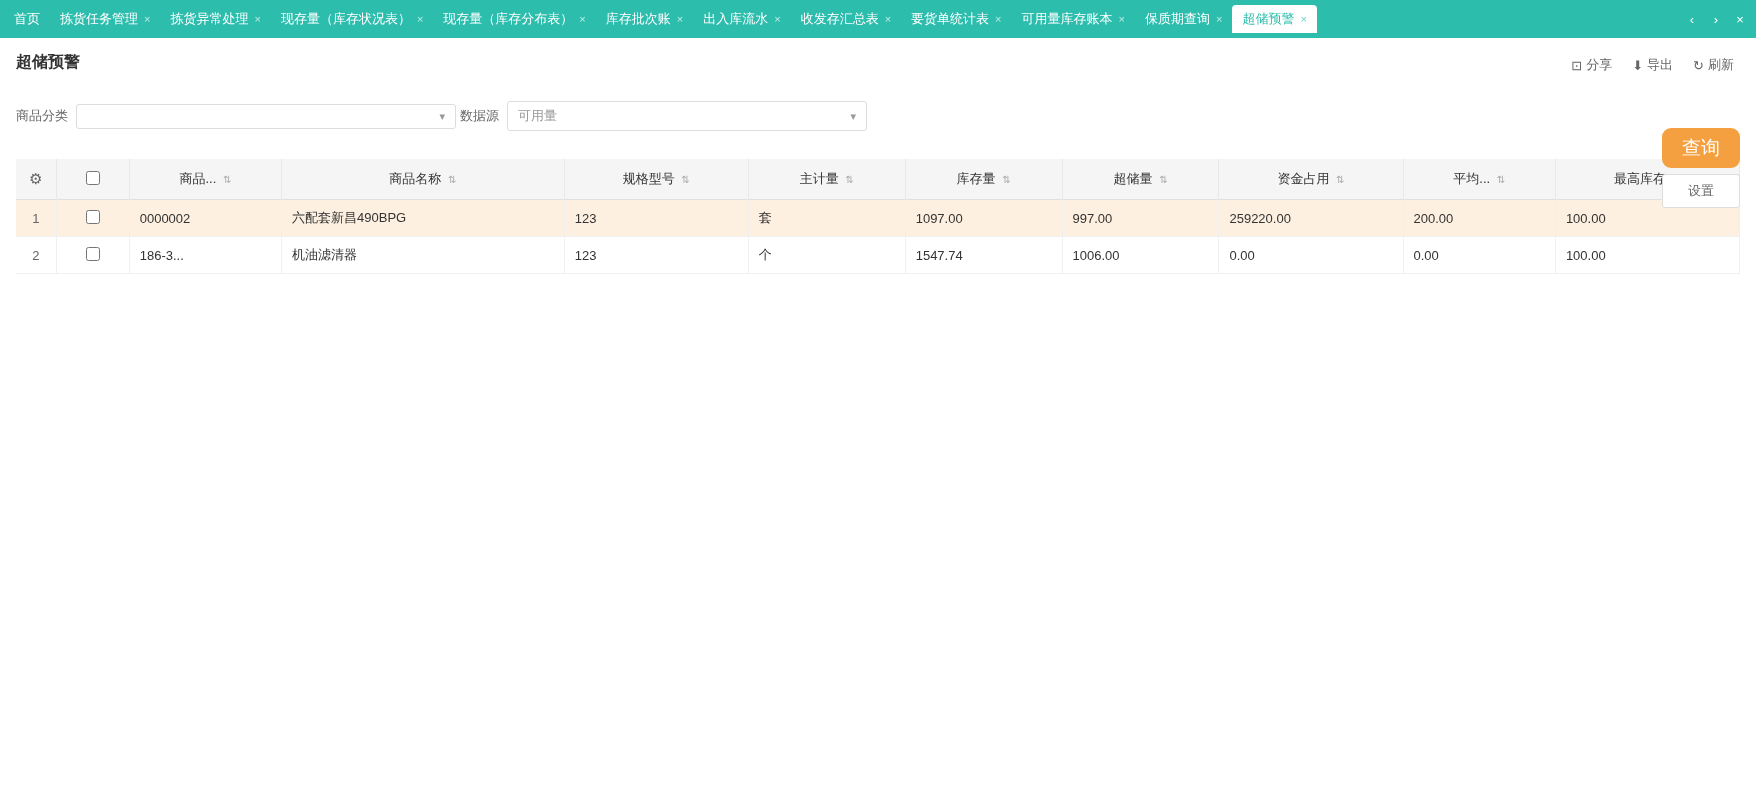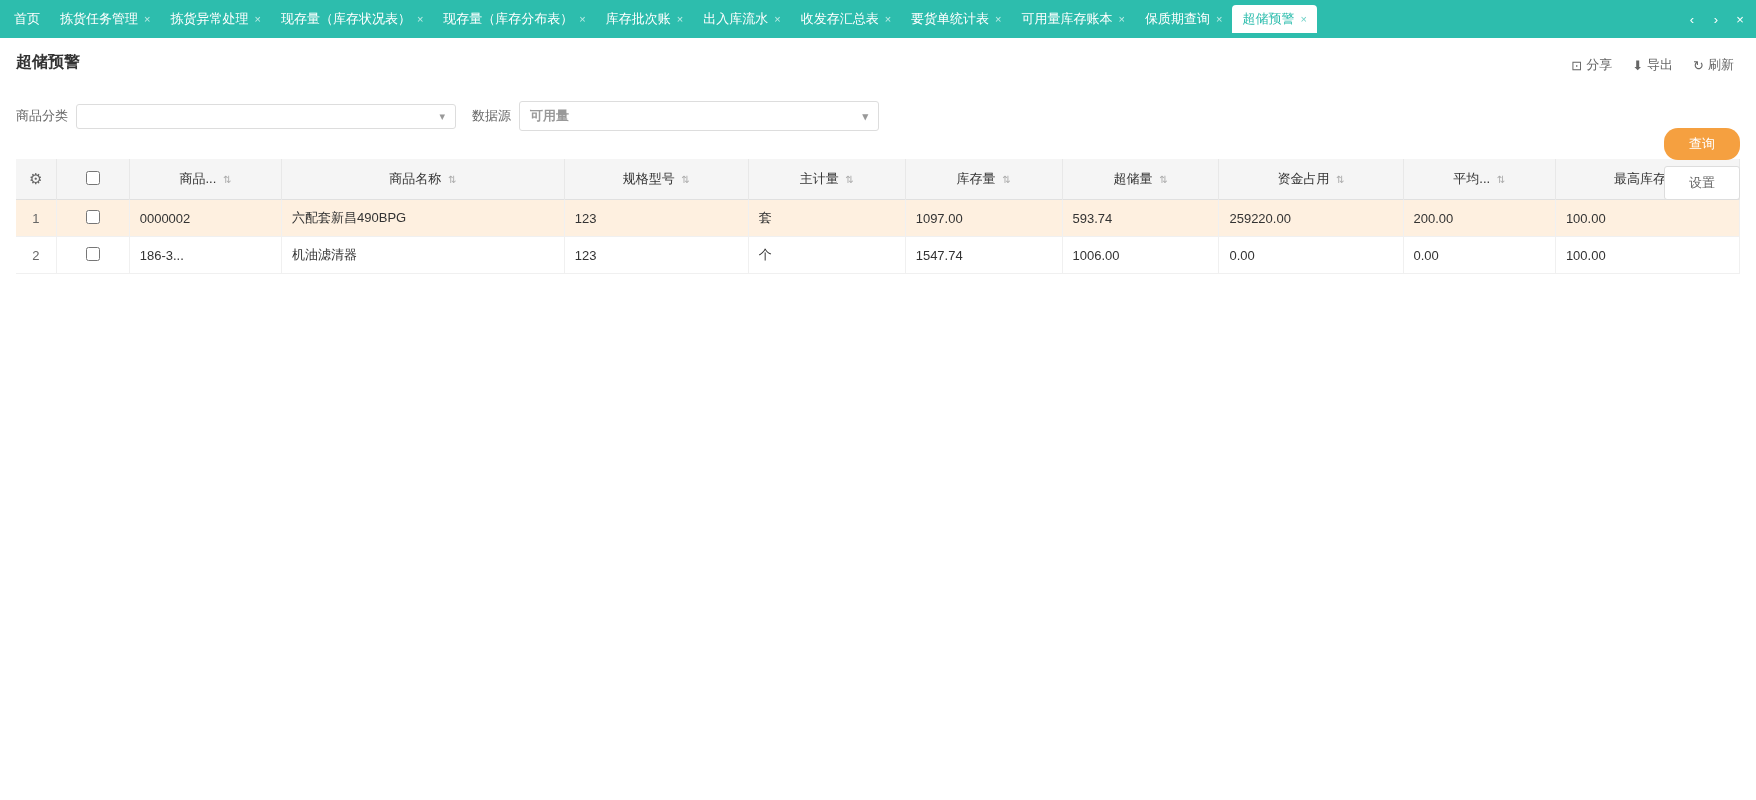--- a/index.html
+++ b/index.html
@@ -70,21 +70,21 @@
       cursor: pointer;
       font-size: 13px;
       background: none;
       border: none;
       padding: 4px 6px;
     }
 
     
     .filter-bar {
       display: flex;
-      gap: 16px;
+      gap: 4px;
       margin-bottom: 16px;
       padding: 12px 0;
     }
     .filter-item {
       display: flex;
       align-items: center;
       gap: 8px;
     }
     .filter-label { color: #666; font-size: 13px; white-space: nowrap; }
     .filter-select {
@@ -95,41 +95,40 @@
       padding: 5px 10px;
       background: #fff;
       cursor: pointer;
       min-width: 380px;
       justify-content: space-between;
       font-size: 13px;
       color: #999;
     }
     .filter-select-medium {
       min-width: 360px;
-      font-weight: bold;
     }
     .filter-select .chevron { color: #999; font-size: 11px; }
 
     
     .action-buttons {
       position: absolute;
       top: 128px;
       right: 16px;
       display: flex;
       flex-direction: column;
       gap: 6px;
     }
     .btn-query {
       background: #f5a040;
       color: #fff;
       border: none;
-      border-radius: 14px;
+      border-radius: 9px;
       padding: 7px 20px;
       cursor: pointer;
-      font-size: 13px;
+      font-size: 19px;
       min-width: 60px;
     }
     .btn-settings {
       background: #fff;
       color: #666;
       border: 1px solid #ddd;
       border-radius: 3px;
       padding: 7px 24px;
       cursor: pointer;
       font-size: 13px;
@@ -245,21 +244,21 @@
         </thead>
       <tbody id="table-body">
           <tr class="highlighted">
             <td class="row-num">1</td>
             <td class="checkbox-col"><input type="checkbox" style=""></td>
             <td>0000002</td>
             <td>六配套新昌490BPG</td>
             <td>123</td>
             <td>套</td>
             <td>1097.00</td>
-            <td>593.74</td>
+            <td>997.00</td>
             <td>259220.00</td>
             <td>200.00</td>
             <td>100.00</td>
           </tr>
           <tr>
             <td class="row-num">2</td>
             <td class="checkbox-col"><input type="checkbox" style=""></td>
             <td>186-3...</td>
             <td>机油滤清器</td>
             <td>123</td>

